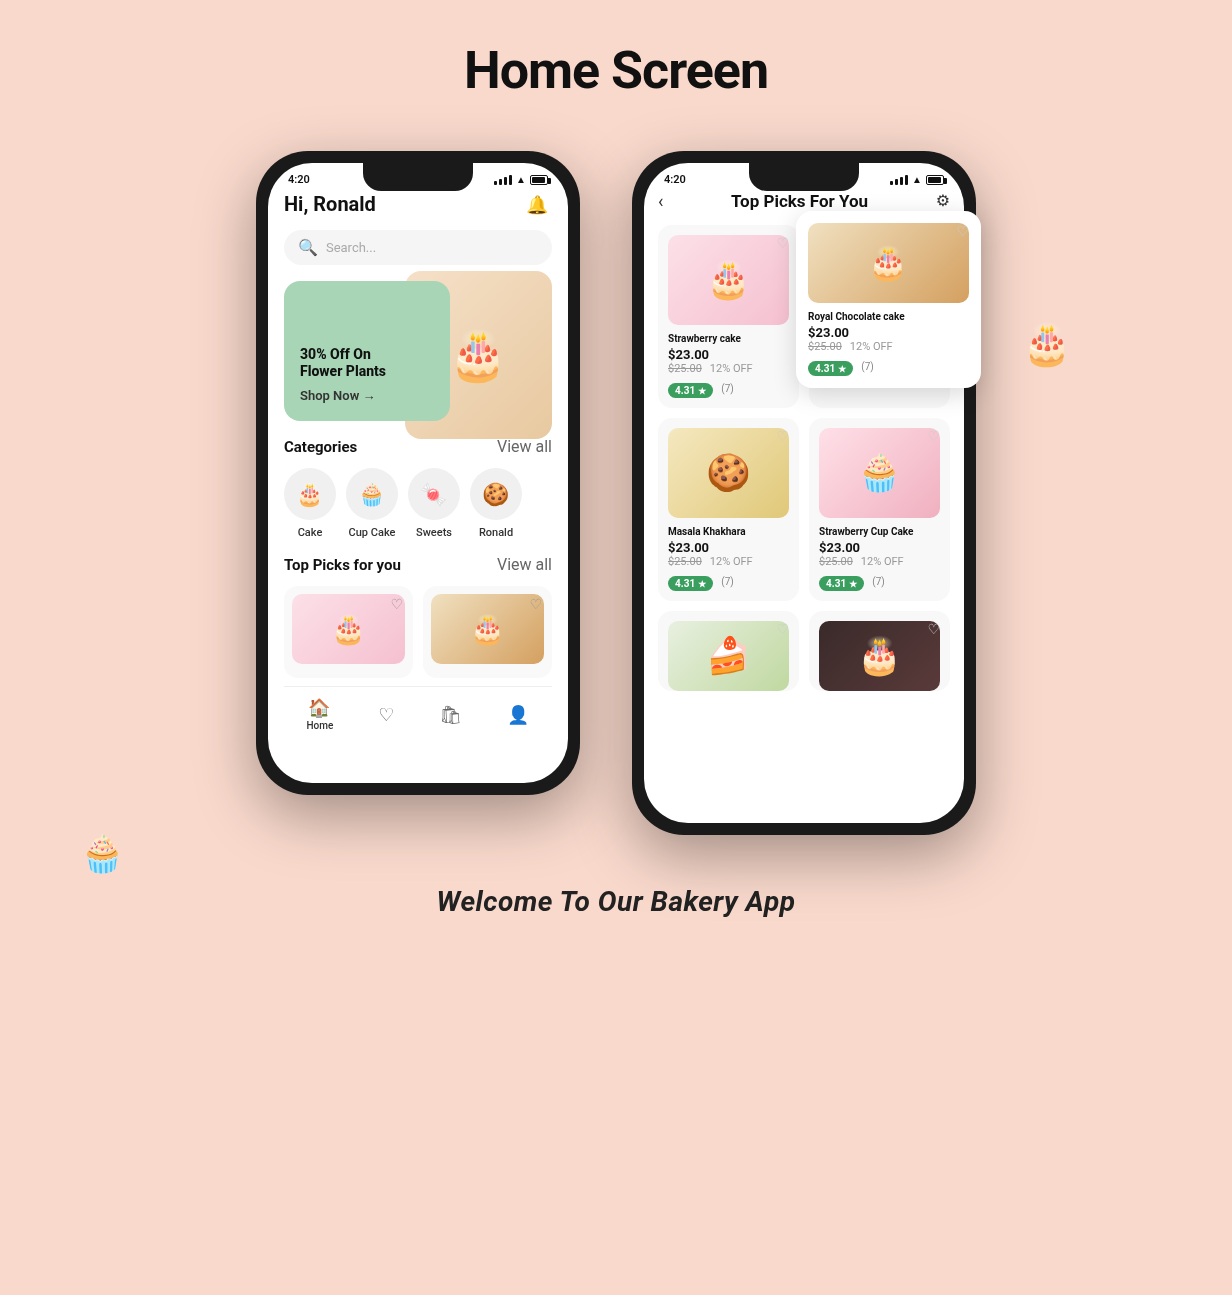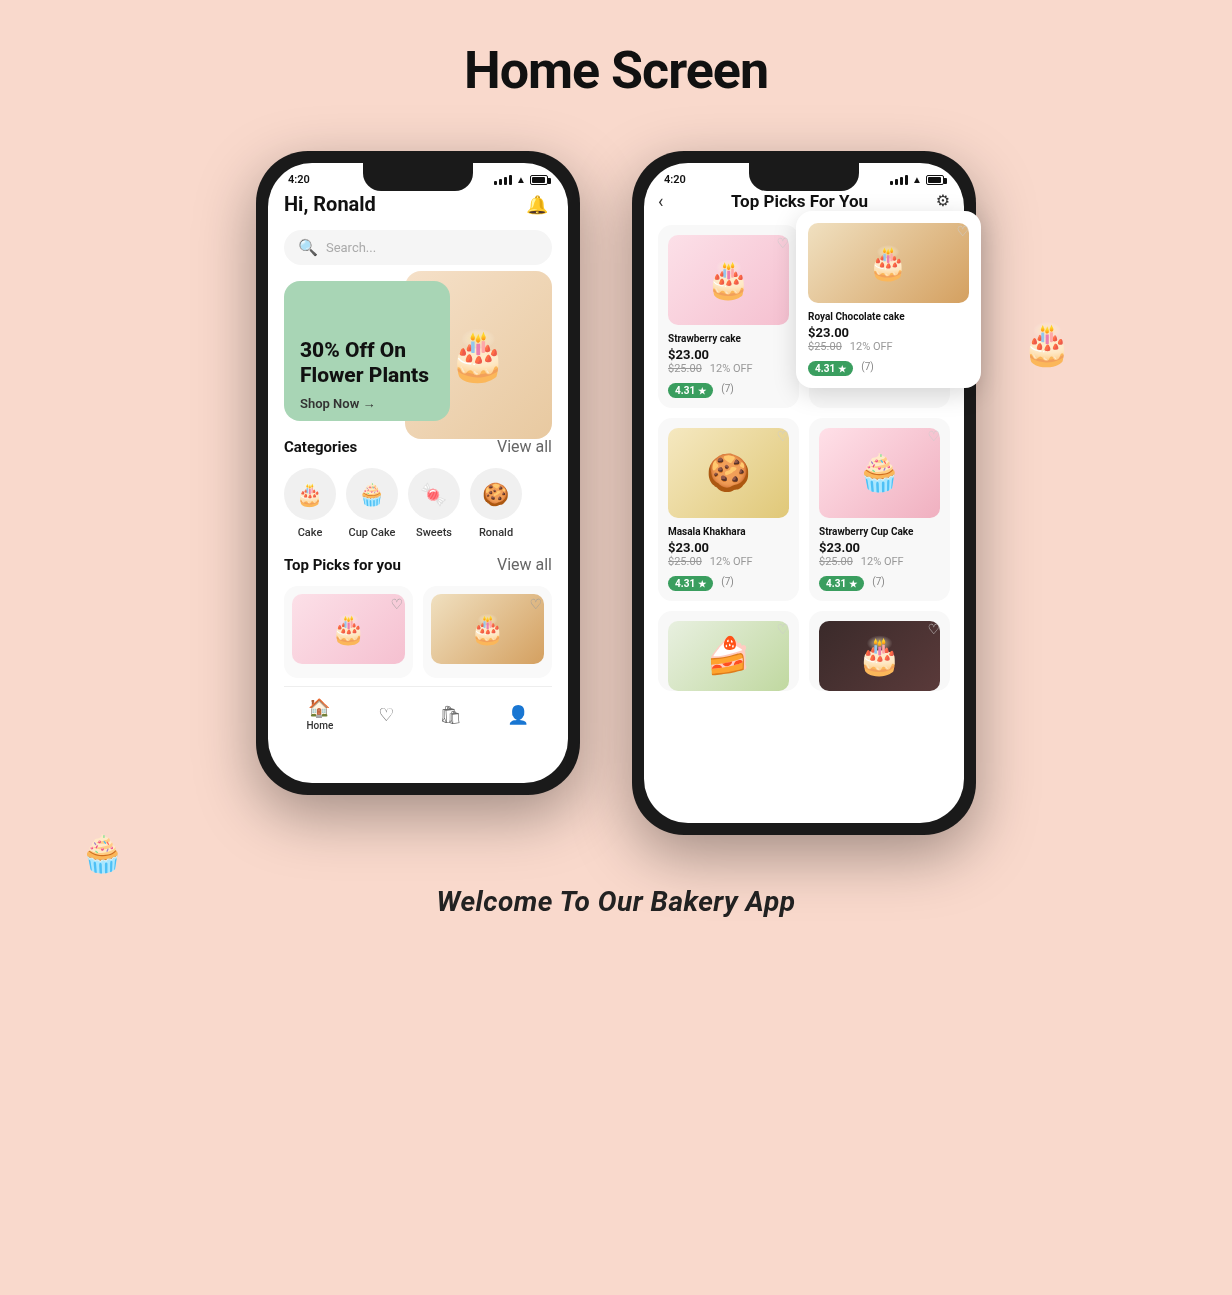--- a/index.html
+++ b/index.html
@@ -191,21 +191,21 @@
       left: 0;
       top: 0;
       display: flex;
       flex-direction: column;
       justify-content: center;
       padding: 16px;
       z-index: 2;
     }
 
     .promo-title {
-      font-size: 21px;
+      font-size: 14px;
       font-weight: 800;
       color: #111;
       line-height: 1.2;
       margin-bottom: 8px;
       margin-top: 47px;
     }
 
     .promo-shop {
       font-size: 13px;
       font-weight: 600;

